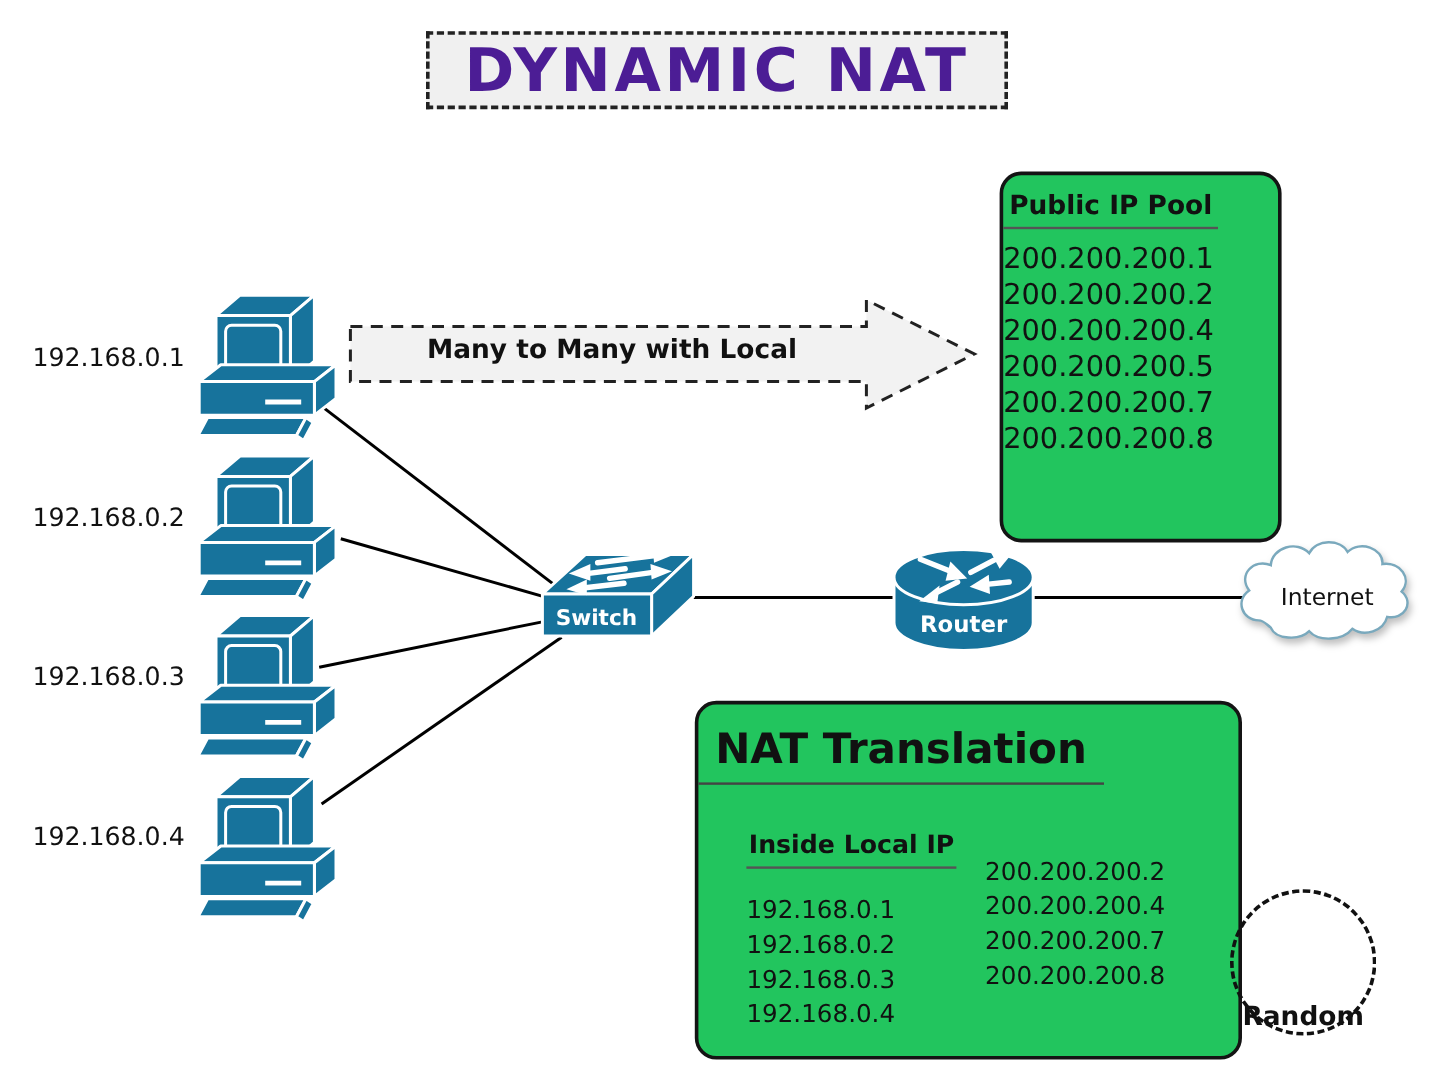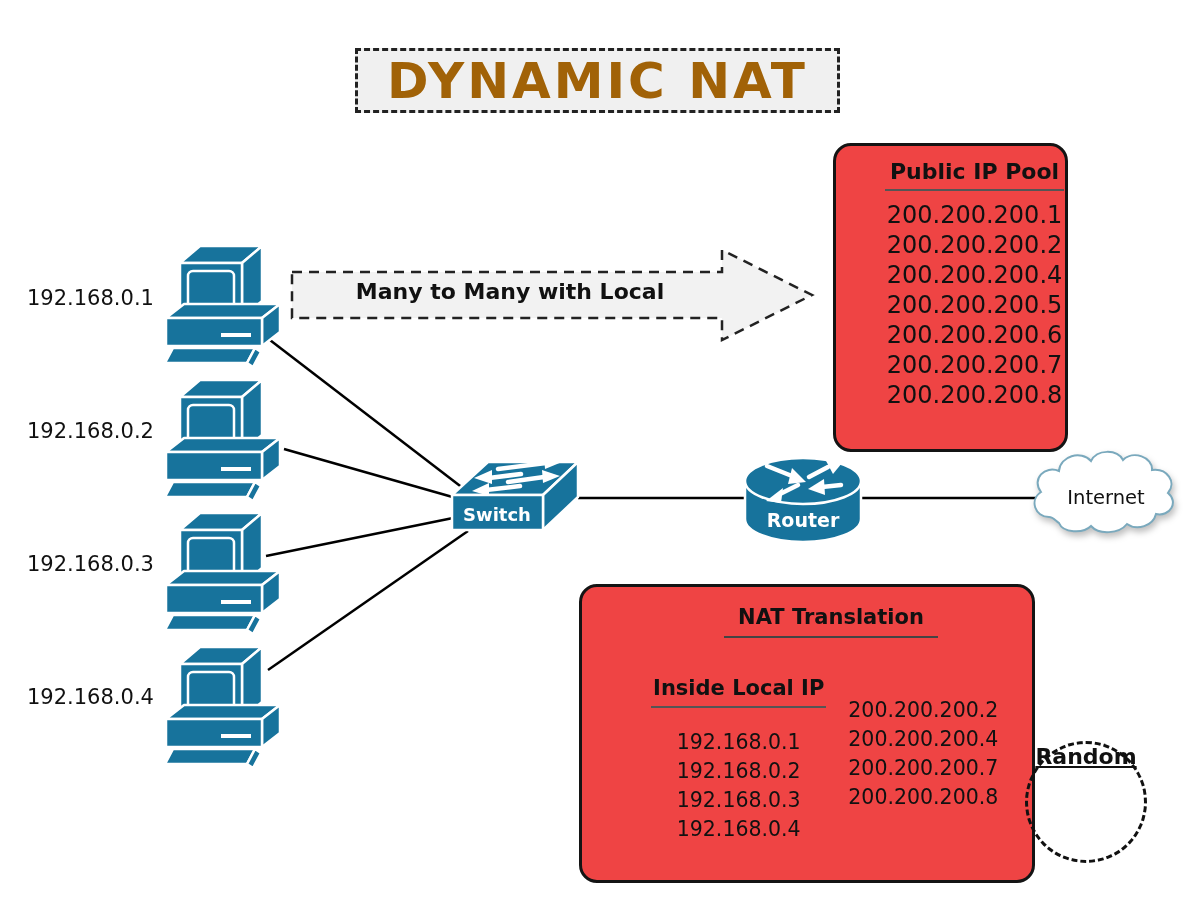--- a/index.html
+++ b/index.html
@@ -13,40 +13,40 @@
   .dev{fill:#17739c;stroke:#fff;stroke-width:2.5px;stroke-linejoin:round;}
   .cable{stroke:#000;stroke-width:2.5px;}
   .wline{stroke:#fff;stroke-width:4.5px;stroke-linecap:round;fill:none;}
   .whead{fill:#fff;}
   .devtext{fill:#fff;font-weight:bold;font-family:"DejaVu Sans","Liberation Sans",sans-serif;}
   .arrowshape{fill:#f2f2f2;stroke:#222;stroke-width:2.5px;stroke-dasharray:10 7;stroke-linejoin:miter;}
   .cloudshape{fill:#fff;stroke:#7aa9bd;stroke-width:2px;filter:drop-shadow(2px 4px 3px rgba(0,0,0,0.25));}
   .cloudtext{fill:#111;font-family:"DejaVu Sans","Liberation Sans",sans-serif;}
 
   
-  .title-box{left:355px;top:48px;width:485px;height:65px;background:#f0f0f0;border:3px dashed #222;
+  .title-box{left:355px;top:26px;width:485px;height:65px;background:#f0f0f0;border:3px dashed #222;
              display:flex;align-items:center;justify-content:center;box-sizing:border-box;
-             font-size:50px;font-weight:bold;letter-spacing:3px;color:#a16207;white-space:nowrap;}
-  .panel{background:#ef4444;border:3px solid #141414;border-radius:18px;box-sizing:border-box;text-align:center;padding-left:48px;}
+             font-size:50px;font-weight:bold;letter-spacing:3px;color:#4c1d95;white-space:nowrap;}
+  .panel{background:#22c55e;border:3px solid #141414;border-radius:18px;box-sizing:border-box;text-align:left;}
   .pool-box{left:833px;top:143px;width:235px;height:309px;}
   .pool-title{display:inline-block;margin-top:13px;font-size:22px;font-weight:bold;
               border-bottom:2px solid #555;padding:0 5px 5px;}
   .pool-list{margin-top:9px;font-size:24px;line-height:30px;}
   .nat-box{left:579px;top:584px;width:456px;height:299px;}
-  .nat-title{display:inline-block;margin-top:18px;font-size:21px;font-weight:bold;
+  .nat-title{display:inline-block;margin-top:18px;font-size:35px;font-weight:bold;
              border-bottom:2px solid #444;padding:0 14px 7px;}
-  .nat-cols{display:flex;margin-top:38px;justify-content:space-between;padding:0 20px;}
+  .nat-cols{display:flex;margin-top:38px;justify-content:space-between;padding:0 20px;margin-left:20px;}
   .nat-col{width:49%;}
   .nat-col-header{display:inline-block;font-size:21px;font-weight:bold;border-bottom:2px solid #555;padding:0 2px 6px;}
   .nat-rows{margin-top:20px;font-size:20.5px;line-height:29px;}
   .ip-label{left:27px;width:150px;font-size:21px;line-height:26px;white-space:nowrap;}
   .arrow-label{left:335px;top:279px;width:350px;text-align:center;font-size:22px;font-weight:bold;white-space:nowrap;}
   .random-circle{left:1025px;top:741px;width:122px;height:122px;border:3px dashed #111;border-radius:50%;
-                 box-sizing:border-box;display:flex;align-items:flex-start;justify-content:center;
-                 font-size:22px;font-weight:bold;z-index:5;white-space:nowrap;text-decoration:underline;}
+                 box-sizing:border-box;display:flex;align-items:flex-end;justify-content:center;
+                 font-size:22px;font-weight:bold;z-index:5;white-space:nowrap;}
 </style>
 </head>
 <body>
 
 <div class="stage">
 
   <svg class="layer" width="1200" height="900" viewBox="0 0 1200 900">
     <defs>
       <g id="pc">
 
@@ -141,21 +141,20 @@
 
   <div class="abs overlay arrow-label">Many to Many with Local</div>
 
   <div class="abs overlay panel pool-box">
     <span class="pool-title">Public IP Pool</span>
     <div class="pool-list">
       <div>200.200.200.1</div>
       <div>200.200.200.2</div>
       <div>200.200.200.4</div>
       <div>200.200.200.5</div>
-      <div>200.200.200.6</div>
       <div>200.200.200.7</div>
       <div>200.200.200.8</div>
     </div>
   </div>
 
   <div class="abs overlay panel nat-box">
     <span class="nat-title">NAT Translation</span>
     <div class="nat-cols">
       <div class="nat-col">
         <span class="nat-col-header">Inside Local IP</span>

